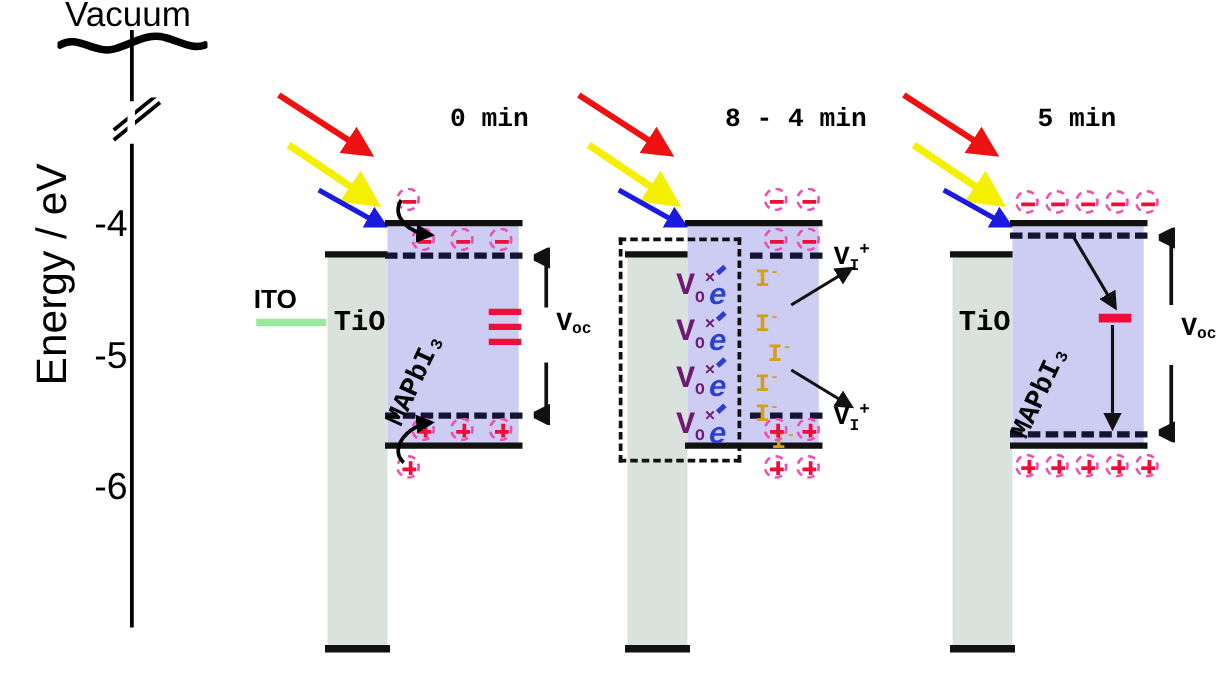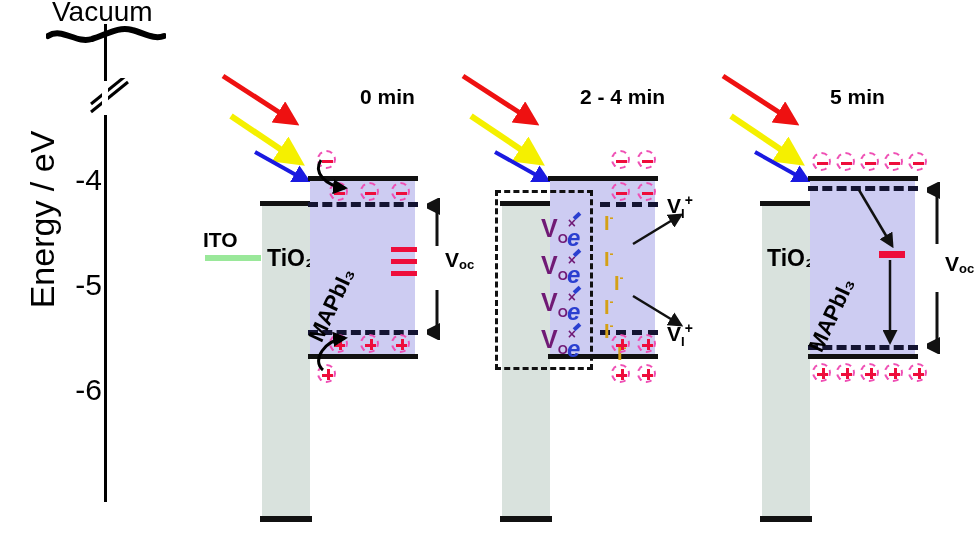--- a/index.html
+++ b/index.html
@@ -15,21 +15,21 @@
   }
   #axis-line{position:absolute;left:104px;top:24px;width:3px;height:478px;background:#000;}
   #vacuum-label{position:absolute;left:52px;top:-4px;font-size:28px;}
   #vacuum-squiggle{position:absolute;left:46px;top:24px;}
   #axis-break{position:absolute;left:88px;top:78px;}
   .tick-label{position:absolute;font-size:30px;text-align:right;width:52px;}
   
   #ito-label{position:absolute;left:203px;top:228px;font-size:21px;font-weight:bold;}
   #ito-line{position:absolute;left:205px;top:255px;width:56px;height:6px;background:#9ae89a;}
   
-  .panel{position:absolute;top:0;width:260px;height:381px;}
+  .panel{position:absolute;top:0;width:260px;height:381px;font-family:Liberation Mono, monospace;}
   .time-label{position:absolute;font-size:21px;font-weight:bold;white-space:nowrap;}
   .tio2-col{position:absolute;background:#d9e2dd;}
   .tio2-top{position:absolute;height:5px;background:#111;}
   .tio2-bot{position:absolute;height:6px;background:#111;}
   .tio2-text{position:absolute;font-size:23px;font-weight:bold;white-space:nowrap;}
   .mapbi-col{position:absolute;background:#cdccf2;}
   .band-solid{position:absolute;height:5px;background:#111;}
   .band-dash{position:absolute;height:0;border-top:5px dashed #141432;}
   .mapbi-text{position:absolute;font-size:22px;font-weight:bold;white-space:nowrap;
               transform:rotate(-65deg);transform-origin:left bottom;}
@@ -159,21 +159,21 @@
         </marker>
       </defs>
     <line x1="10" y1="48" x2="10" y2="8" stroke="#111" stroke-width="3" marker-end="url(#vocUp0)"></line>
     <line x1="10" y1="92" x2="10" y2="134" stroke="#111" stroke-width="3" marker-end="url(#vocDn0)"></line>
   </svg>
   <div class="voc-label" style="left:240px;top:248px;"><span>V</span><span class="vsub">oc</span></div>
 </div>
 
 <div class="panel" style="left:445px;">
 
-  <div class="time-label" style="left:135px;top:85px;">2 - 4 min</div>
+  <div class="time-label" style="left:135px;top:85px;">8 - 4 min</div>
 
   <svg class="lightarrow" style="left:10px;top:72px;" width="110" height="110">
     <defs>
       <marker id="mRed1" markerWidth="5" markerHeight="5" refX="3" refY="2.5" orient="auto">
         <path d="M0,0 L5,2.5 L0,5 z" fill="#ee1111"></path>
         </marker>
       <marker id="mYel1" markerWidth="5" markerHeight="5" refX="3" refY="2.5" orient="auto">
         <path d="M0,0 L5,2.5 L0,5 z" fill="#f5f000"></path>
         </marker>
       <marker id="mBlu1" markerWidth="5" markerHeight="5" refX="3" refY="2.5" orient="auto">

